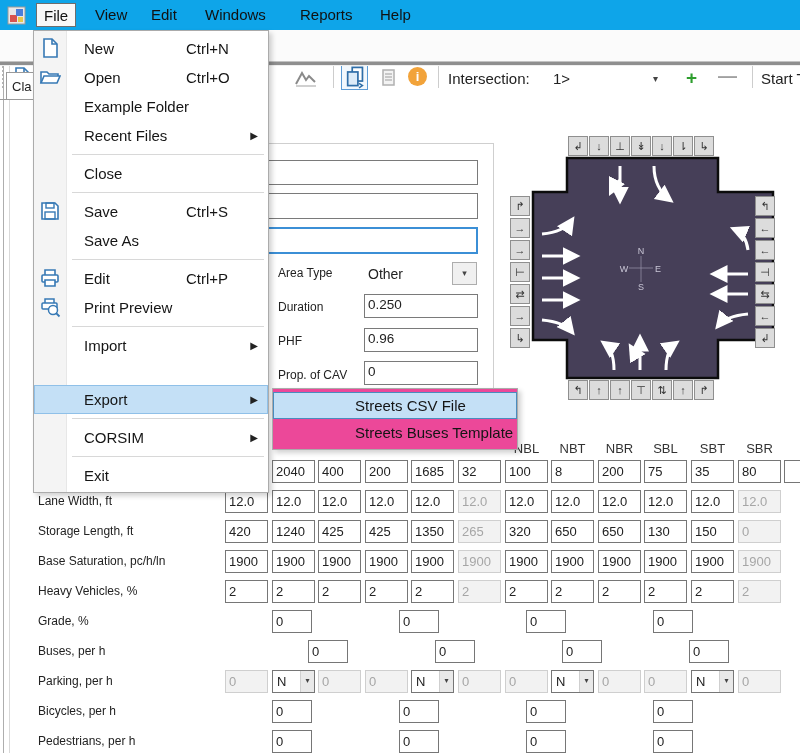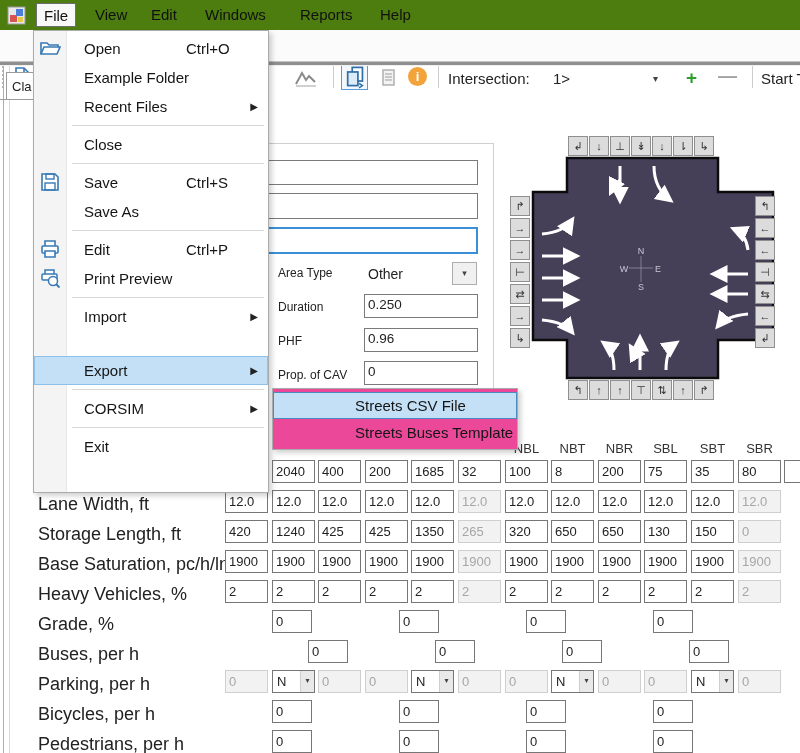--- a/index.html
+++ b/index.html
@@ -1,21 +1,21 @@
 <!DOCTYPE html>
 <html><head>
 <meta charset="utf-8">
 <style>
   * { margin:0; padding:0; box-sizing:border-box; }
   body { background:#fff; font-family:"Liberation Sans", sans-serif; }
   .app { position:relative; width:800px; height:753px; overflow:hidden; background:#fff; color:#1a1a1a; }
   .abs { position:absolute; }
 
   
-  .menubar { position:absolute; left:0; top:0; width:800px; height:30px; background:#4d7c0f; }
+  .menubar { position:absolute; left:0; top:0; width:800px; height:30px; background:#0ea5e9; }
   .appicon { position:absolute; left:7px; top:6px; width:19px; height:19px; }
   .mb-item { position:absolute; top:3px; height:24px; line-height:24px; padding:0 7px; font-size:15px; color:#111; }
   .mb-item.active { border:1px solid #6d6d6d; background:#f8f8f8; }
 
   
   .toolbar { position:absolute; left:0; top:30px; width:800px; height:31px; background:#fbfbfb; }
   .tb-band1 { position:absolute; left:0; top:61px; width:800px; height:1px; background:#c2c2c2; }
   .tb-band2 { position:absolute; left:0; top:62px; width:800px; height:3px; background:#8f8f8f; }
   .tb-band3 { position:absolute; left:0; top:65px; width:800px; height:1px; background:#efefef; }
   .grip { position:absolute; left:2px; top:36px; height:22px; border-left:2px dotted #b4b4b4; }
@@ -35,21 +35,21 @@
 
   
   .input { position:absolute; background:#fff; border:1px solid #7a7a7a; font-size:13.5px; padding:2px 3px; color:#222; }
   .input.focus { border:2px solid #3b8fd6; }
   .flabel { position:absolute; font-size:12px; color:#222; }
   .fvalue { position:absolute; font-size:14px; color:#222; }
   .combo-arrow-btn { position:absolute; width:25px; height:23px; background:#f0f0f0; border:1px solid #adadad; font-size:9px; color:#444; text-align:center; line-height:21px; }
 
   
   .colhead { position:absolute; width:43px; text-align:center; font-size:13px; color:#333; }
-  .rowlabel { position:absolute; left:38px; font-size:18px; color:#222; white-space:nowrap; }
+  .rowlabel { position:absolute; left:38px; font-size:12px; color:#222; white-space:nowrap; }
   .tcell { position:absolute; width:43px; height:23px; border:1px solid #767676; background:#fff; font-size:13px; color:#222; line-height:21px; padding-left:3px; overflow:hidden; }
   .tcell.gray { background:#f2f2f2; border-color:#cfcfcf; color:#a6a6a6; }
   .tcell.combo { padding:0; }
   .tcell.combo .cv { position:absolute; left:4px; top:0; line-height:21px; font-size:13px; color:#222; }
   .tcell.combo .ca { position:absolute; right:0; top:0; width:14px; height:21px; background:#e9e9e9; border-left:1px solid #cfcfcf; font-size:8px; color:#444; text-align:center; line-height:20px; }
 
   
   .diagram { position:absolute; left:502px; top:122px; width:296px; height:283px; }
   .dbtn { position:absolute; width:20px; height:20px; background:#dcdcdc; border:1px solid #8f8f8f; font-size:11px; line-height:18px; text-align:center; color:#333; }
 
@@ -338,20 +338,28 @@
       <div class="tcell" style="left: 399px; top: 730px; width: 40px;">0</div>
       <div class="tcell" style="left: 526px; top: 730px; width: 40px;">0</div>
       <div class="tcell" style="left: 653px; top: 730px; width: 40px;">0</div>
     </div>
 
   <div class="menu-panel">
     <div class="menu-gutter"></div>
     <div id="file-menu-items">
         <div class="mi">
           <div class="ic"><svg width="22" height="22" viewBox="0 0 22 22">
+              <path d="M5,2 h8 l5,5 v13 h-13 z" fill="#fff" stroke="#3779b5" stroke-width="1.6"></path>
+              <path d="M13,2 v5 h5" fill="none" stroke="#3779b5" stroke-width="1.6"></path>
+            </svg></div>
+          <div class="lbl">New</div>
+          <div class="sc">Ctrl+N</div>
+        </div>
+        <div class="mi">
+          <div class="ic"><svg width="22" height="22" viewBox="0 0 22 22">
               <path d="M2,17 V6 h6 l2,2 h9 v3" fill="#fff" stroke="#3779b5" stroke-width="1.6"></path>
               <path d="M2,17 l3,-7 h16 l-3,7 z" fill="#fff" stroke="#3779b5" stroke-width="1.6"></path>
             </svg></div>
           <div class="lbl">Open</div>
           <div class="sc">Ctrl+O</div>
         </div>
         <div class="mi">
           <div class="lbl">Example Folder</div>
         </div>
         <div class="mi">

